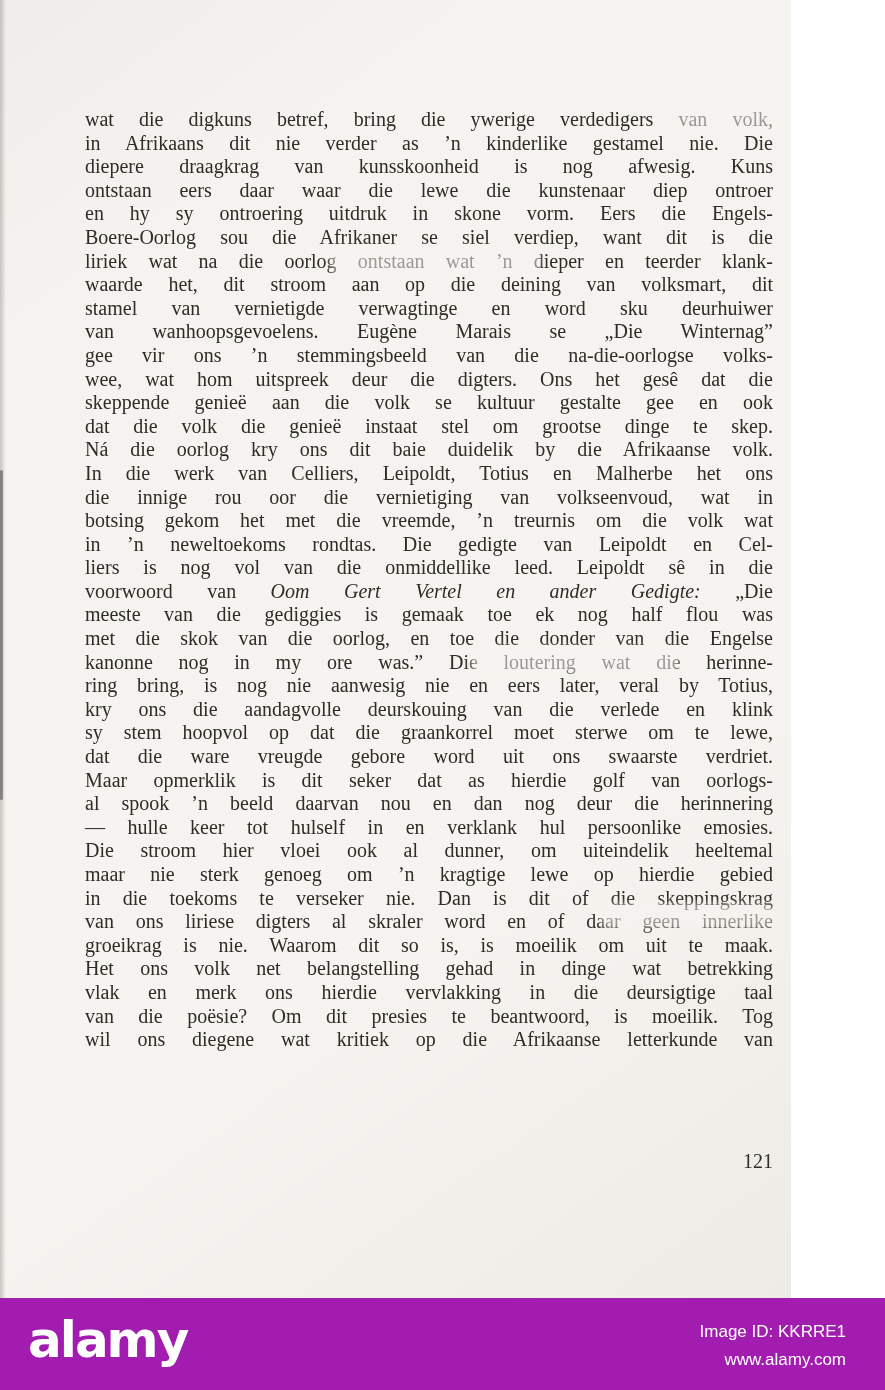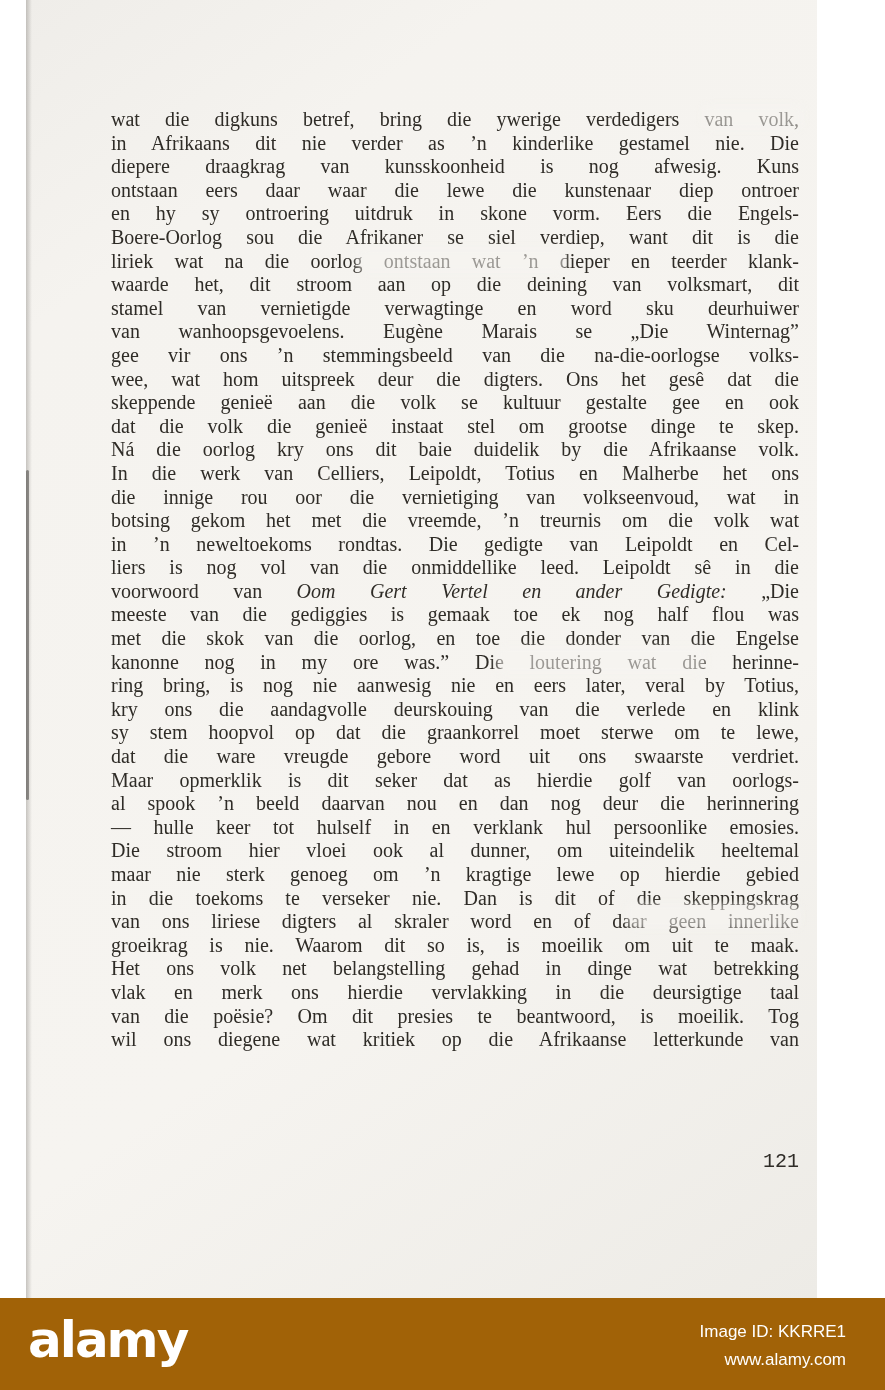--- a/index.html
+++ b/index.html
@@ -9,21 +9,20 @@
     background: #ffffff;
     overflow: hidden;
   }
   .stock-photo { position: relative; width: 885px; height: 1390px; }
 
   
   .paper {
     position: absolute; top: 0; left: 0;
     width: 791px; height: 1298px;
     background: linear-gradient(145deg, #efede9 0%, #f5f3ef 18%, #f6f4f0 65%, #edebe6 100%);
-    margin-left: 26px;
   }
   .edge-left {
     position: absolute; left: 0; top: 0; width: 6px; height: 100%;
     background: linear-gradient(to right, rgba(60,55,50,0.25), rgba(60,55,50,0));
   }
   .edge-mark {
     position: absolute; left: 0; top: 470px; width: 3px; height: 330px;
     background: rgba(40,38,35,0.45); border-radius: 2px;
   }
 
@@ -34,42 +33,42 @@
     color: #2f2c27;
     text-align: justify;
     text-align-last: justify;
     -moz-text-align-last: justify;
   }
   .text-line .italic { font-style: italic; }
 
   .page-number {
     position: absolute; left: 85px; top: 1150px; width: 688px;
     text-align: right;
-    font-family: Liberation Mono, monospace;
+    font-family: Liberation Serif, serif;
     font-size: 20px; color: #2f2c27;
   }
 
   
   .wm {
     position: absolute;
     background: rgba(246,244,240,0.55);
     filter: blur(3px);
     border-radius: 8px;
     pointer-events: none;
   }
   .wm1 { left: 676px; top: 104px; width: 102px; height: 26px; }
   .wm2 { left: 330px; top: 247px; width: 210px; height: 26px; }
   .wm3 { left: 470px; top: 646px; width: 210px; height: 28px; }
   .wm4 { left: 600px; top: 903px; width: 175px; height: 26px; }
 
   
   .footer {
     position: absolute; left: 0; bottom: 0;
     width: 885px; height: 92px;
-    background: #a16207;
+    background: #a21caf;
   }
   .brand {
     position: absolute; left: 28px; top: 12px;
     color: #ffffff;
     font-family: "DejaVu Sans", "Liberation Sans", sans-serif;
     font-weight: 700; font-size: 50px; letter-spacing: -2px;
     line-height: 60px;
   }
   .footer-meta {
     position: absolute; right: 39px; top: 20px;

